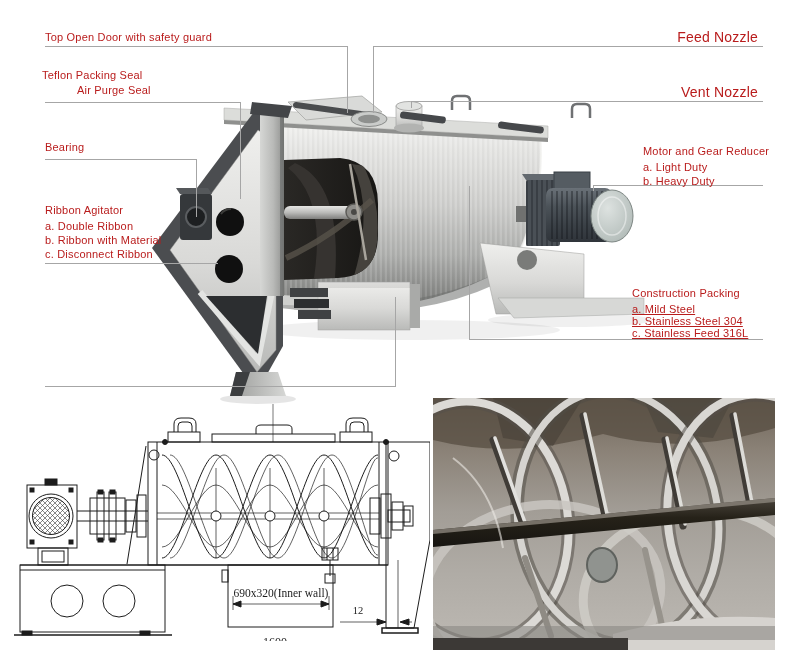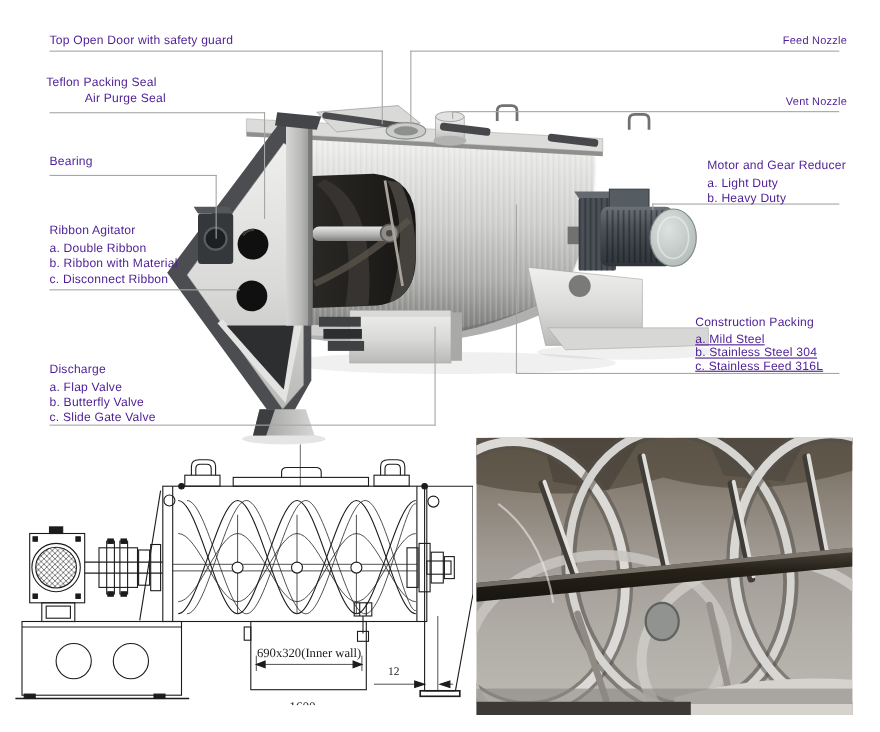--- a/index.html
+++ b/index.html
@@ -1,19 +1,19 @@
 <!DOCTYPE html>
 <html><head>
 <meta charset="utf-8">
 <style>
   html,body{margin:0;padding:0;background:#ffffff;}
   .stage{position:relative;width:800px;height:665px;background:#ffffff;overflow:hidden;
-         font-family:"Liberation Sans",sans-serif;color:#4c1d95;}
+         font-family:"Liberation Sans",sans-serif;color:#b91c1c;}
   .lbl{position:absolute;font-size:11px;line-height:13px;letter-spacing:.2px;white-space:nowrap;}
-  .lbl-r{position:absolute;right:30px;text-align:right;font-size:10px;line-height:13px;letter-spacing:.2px;white-space:nowrap;}
+  .lbl-r{position:absolute;right:42px;text-align:right;font-size:14px;line-height:13px;letter-spacing:.2px;white-space:nowrap;}
   .opt{line-height:14px;}
   .opt2{line-height:12px;text-decoration:underline;}
   .lead{position:absolute;pointer-events:none;}
   svg{position:absolute;display:block;}
   text.cadtxt{font-family:"Liberation Serif",serif;fill:#1c1c1c;}
 </style>
 </head>
 <body>
 
 <div class="stage">
@@ -192,26 +192,20 @@
   <div class="lbl" style="left:45px;top:84px;margin-left:32px;">Air Purge Seal</div>
   <div class="lbl" style="left:45px;top:141px;">Bearing</div>
 
   <div class="lbl" style="left:45px;top:204px;">
     <div>Ribbon Agitator</div>
     <div class="opt" style="margin-top:2px;">a. Double Ribbon</div>
     <div class="opt">b. Ribbon with Material</div>
     <div class="opt">c. Disconnect Ribbon</div>
   </div>
 
-  <div class="lbl" style="left:45px;top:330px;">
-    <div>Discharge</div>
-    <div class="opt" style="margin-top:2px;">a. Flap Valve</div>
-    <div class="opt">b. Butterfly Valve</div>
-    <div class="opt">c. Slide Gate Valve</div>
-  </div>
 
   <div class="lbl-r" style="top:31px;">Feed Nozzle</div>
   <div class="lbl-r" style="top:86px;">Vent Nozzle</div>
 
   <div class="lbl" style="left:643px;top:145px;">
     <div>Motor and Gear Reducer</div>
     <div class="opt" style="margin-top:2px;">a. Light Duty</div>
     <div class="opt">b. Heavy Duty</div>
   </div>
 

